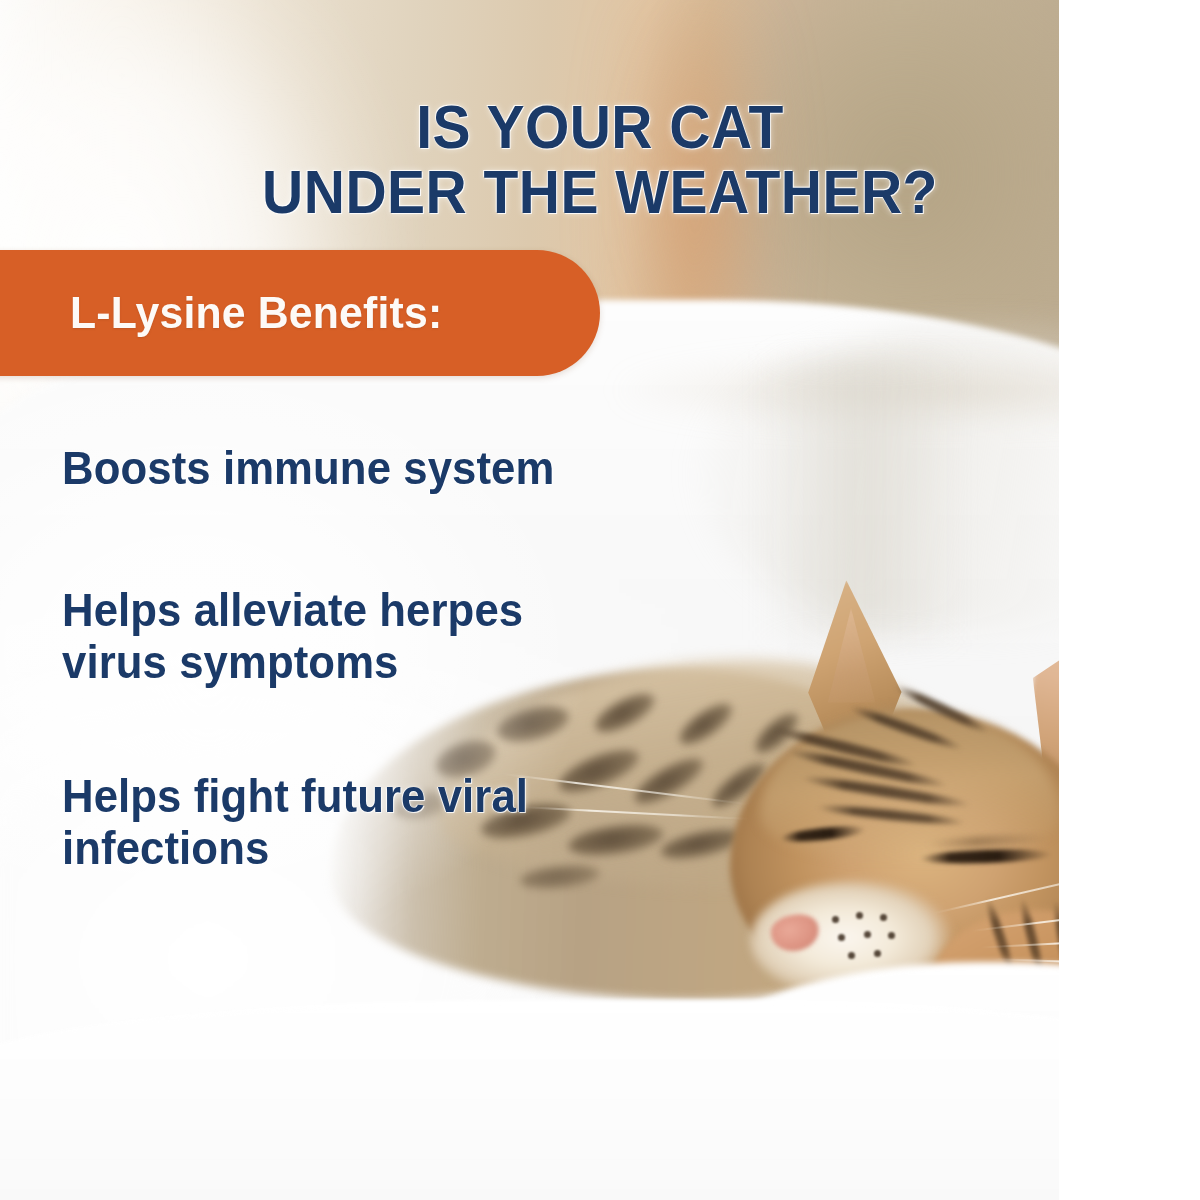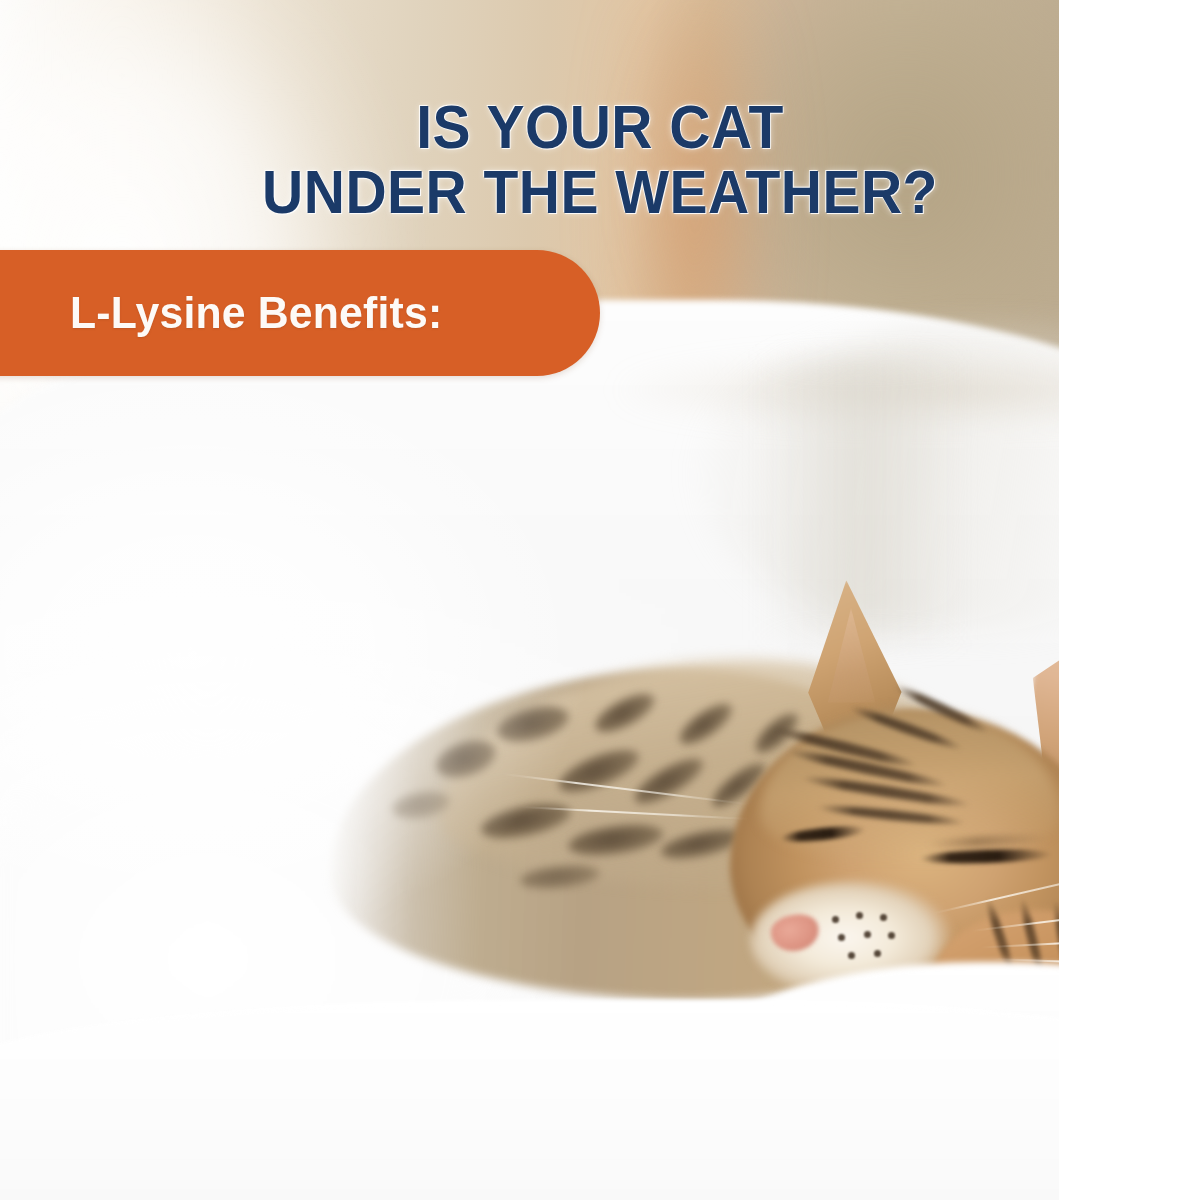--- a/index.html
+++ b/index.html
@@ -558,14 +558,21 @@
     <div class="text-wash"></div>
   </div>
 
   <h1 class="headline">IS YOUR CAT
 UNDER THE WEATHER?</h1>
 
   <div class="banner">
     <span class="banner-label">L-Lysine Benefits:</span>
   </div>
 
+  <div class="benefits">
+    <div class="benefit b1">Boosts immune system</div>
+    <div class="benefit b2">Helps alleviate herpes
+virus symptoms</div>
+    <div class="benefit b3">Helps fight future viral
+infections</div>
+  </div>
 
 </div>
 
 </body></html>

